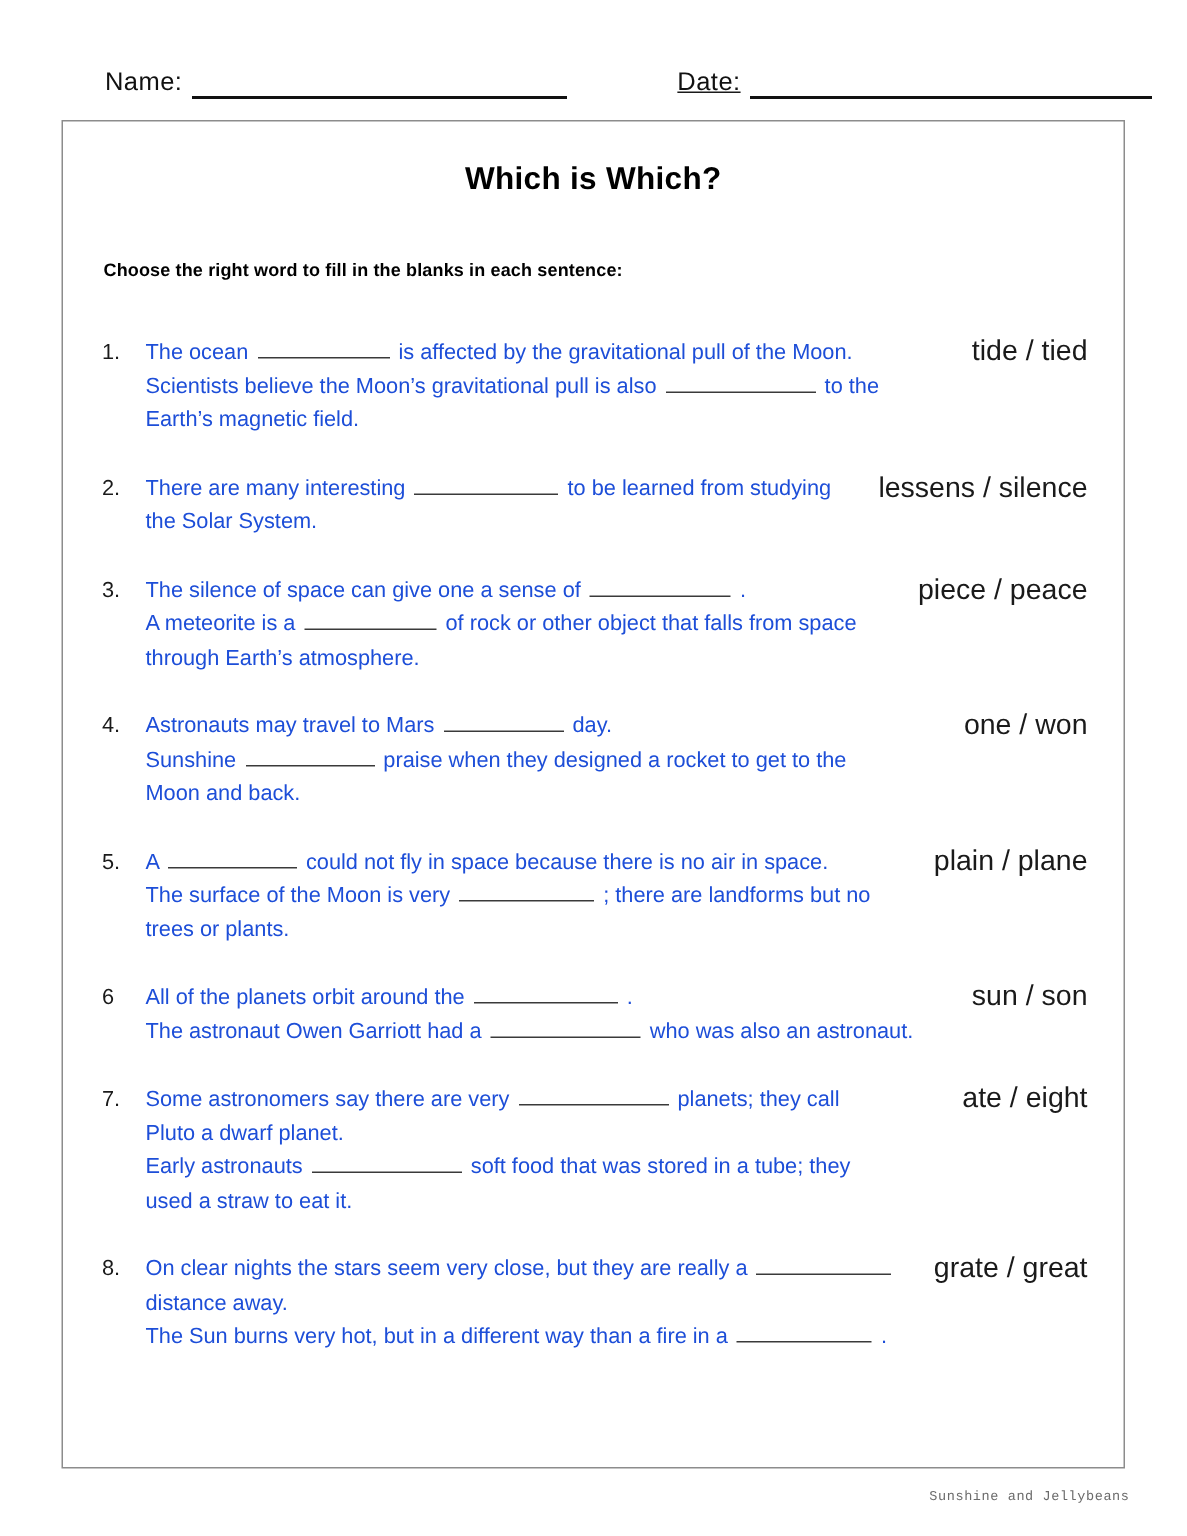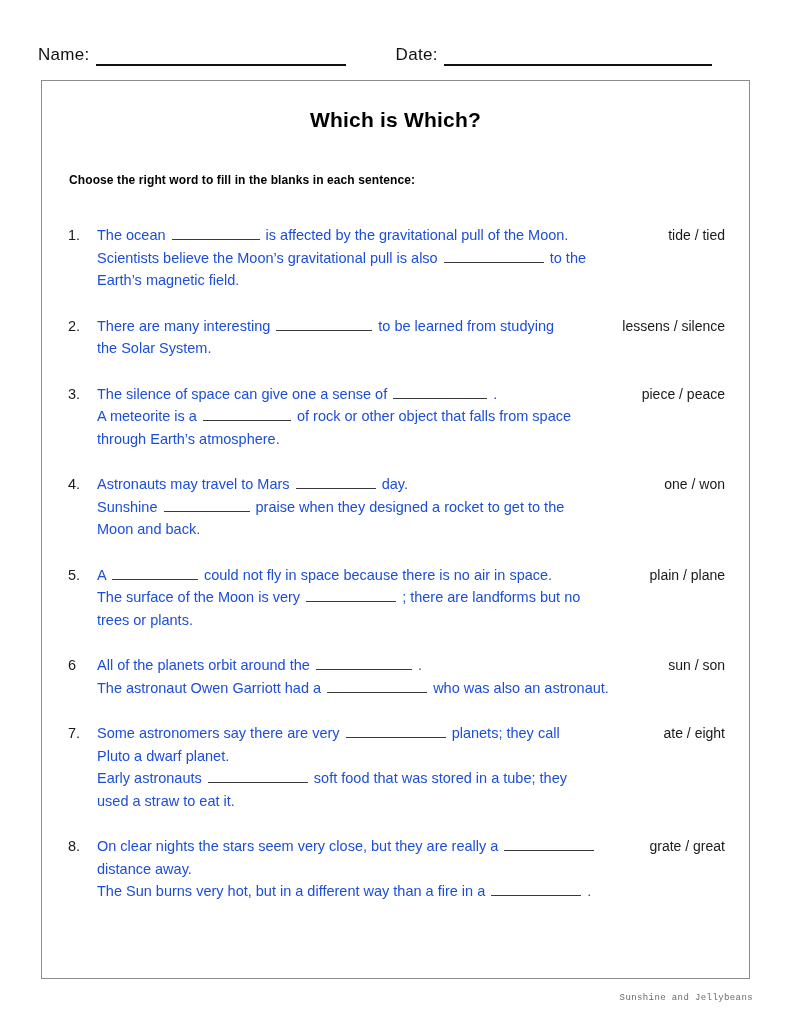--- a/index.html
+++ b/index.html
@@ -22,35 +22,36 @@
     left: 38px;
     top: 40px;
     width: 716px;
     height: 26px;
     display: flex;
     align-items: flex-end;
   }
   .field {
     display: flex;
     align-items: flex-end;
+    margin-left: 32px;
   }
   .field-label {
     font-size: 17px;
     letter-spacing: .3px;
     color: #111;
     white-space: nowrap;
     padding-bottom: 1px;
   }
   .field-rule {
     border-bottom: 2px solid #111;
     margin-left: 6px;
     height: 16px;
   }
   .field-name .field-rule { width: 250px; }
-  .field-date { margin-left: 50px; }
+  .field-date { margin-left: 74px; text-decoration: underline; }
   .field-date .field-rule { width: 268px; }
 
   
   .sheet {
     position: absolute;
     left: 41px;
     top: 80px;
     width: 709px;
     height: 899px;
     border: 1px solid #8c8c8c;
@@ -117,21 +118,21 @@
     display: inline-block;
     border-bottom: 1px solid #3a3a3a;
     vertical-align: baseline;
     height: 14px;
     margin: 0 2px;
   }
   .q-choice {
     position: absolute;
     right: 24px;
     top: 0;
-    font-size: 14px;
+    font-size: 19px;
     line-height: 22.5px;
     color: #1a1a1a;
     white-space: nowrap;
     text-align: left;
   }
 
   
   .credit {
     position: absolute;
     left: 0;

